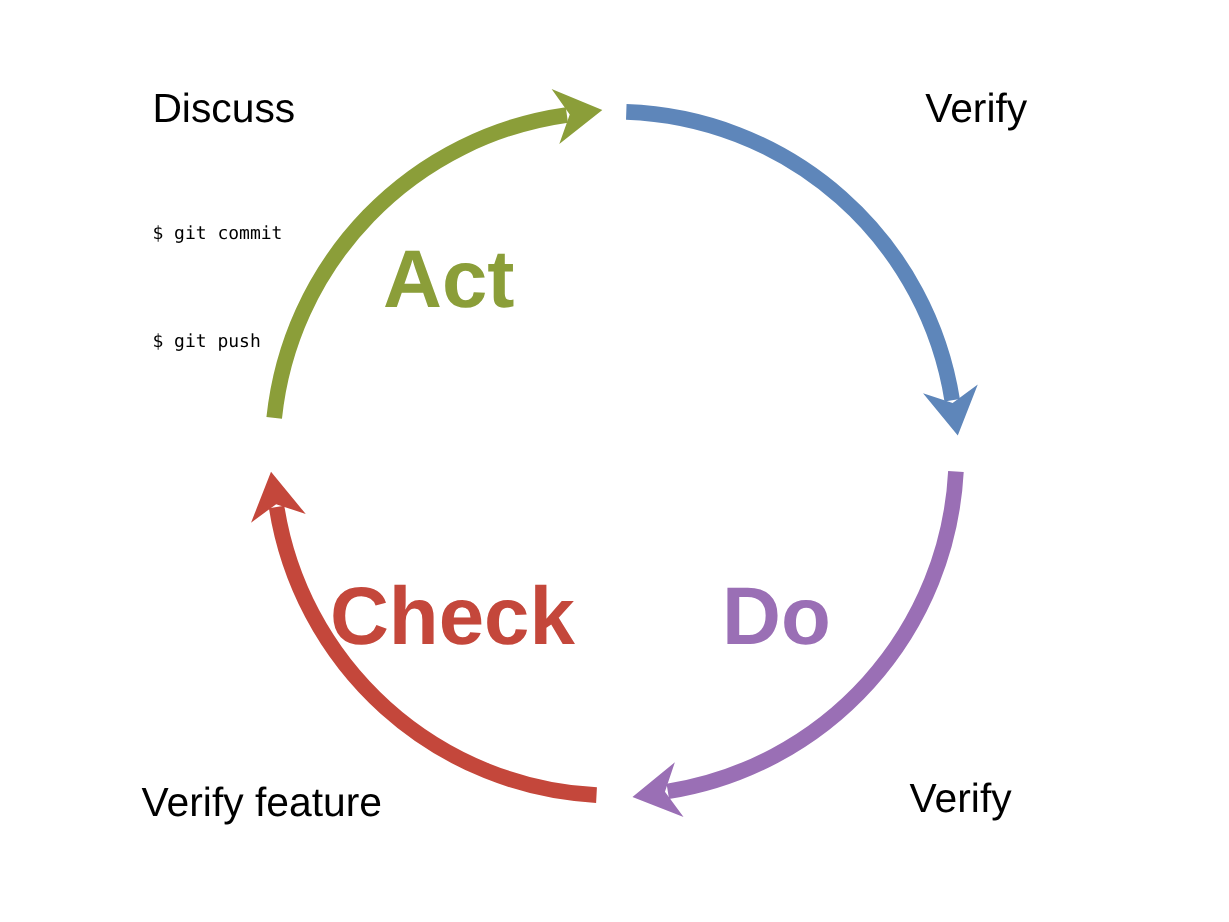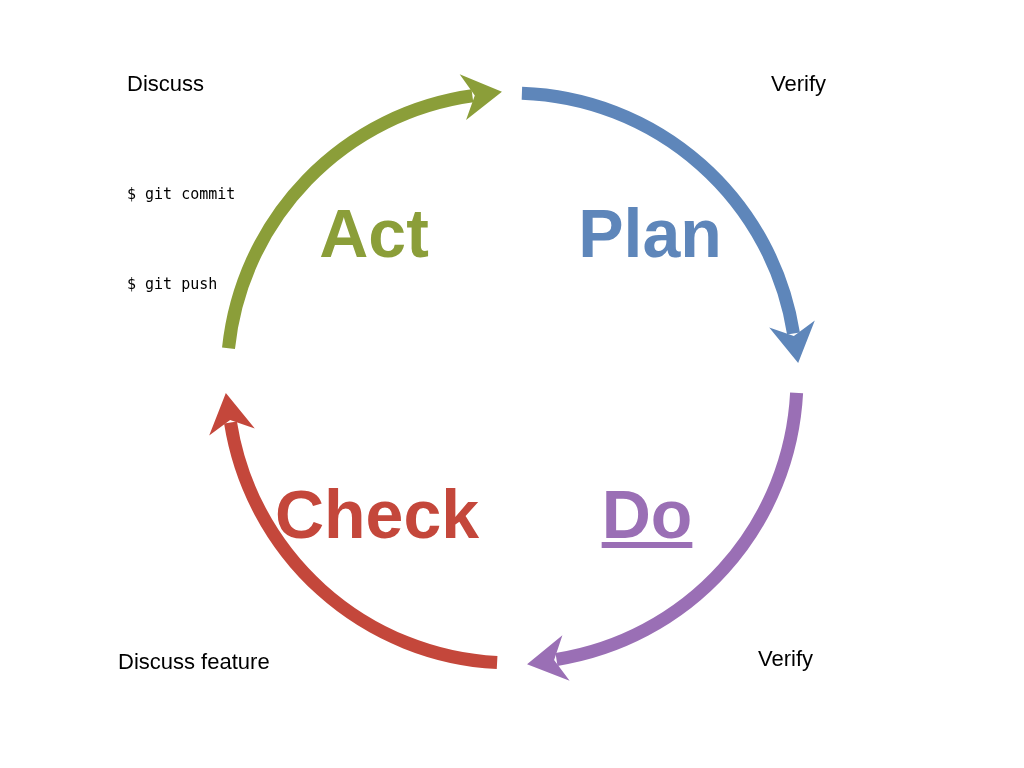--- a/index.html
+++ b/index.html
@@ -25,21 +25,21 @@
   .arc-plan  { stroke: var(--c-plan); }
   .arc-do    { stroke: var(--c-do); }
   .arc-check { stroke: var(--c-check); }
   .ah-act    { fill: var(--c-act); }
   .ah-plan   { fill: var(--c-plan); }
   .ah-do     { fill: var(--c-do); }
   .ah-check  { fill: var(--c-check); }
 
   .corner-label {
     position: absolute;
-    font-size: 22px;
+    font-size: 34px;
     line-height: 1.18;
     color: var(--c-label_text);
     white-space: nowrap;
     text-align: right;
   }
   .git-block {
     position: absolute;
     left: 127px;
     top: 119px;
     font-family: "DejaVu Sans Mono", monospace;
@@ -52,21 +52,21 @@
     position: absolute;
     transform: translate(-50%, -50%);
     font-size: 68px;
     font-weight: bold;
     line-height: 1;
     white-space: nowrap;
   }
   .phase-act   { left: 374px; top: 233px; color: var(--c-act); }
   .phase-plan  { left: 650px; top: 233px; color: var(--c-plan); }
   .phase-check { left: 377px; top: 514px; color: var(--c-check); }
-  .phase-do    { left: 647px; top: 514px; color: var(--c-do); text-decoration: underline; }
+  .phase-do    { left: 647px; top: 514px; color: var(--c-do); }
 </style>
 </head>
 <body>
 
 <div class="stage">
 
   <svg class="cycle-svg" viewBox="0 0 1024 768" xmlns="http://www.w3.org/2000/svg">
     <defs>
       <marker id="ah-act" viewBox="0 0 10 10" refX="2.8" refY="5" markerWidth="3.7" markerHeight="3.7" orient="auto" markerUnits="strokeWidth">
         <path class="ah-act" d="M 0.8 0.2 L 9 5 L 0.8 9.8 L 3.3 5 Z"></path>
@@ -90,22 +90,21 @@
 
   <div class="corner-label" style="left:127px; top:71px">Discuss</div>
 
   <div class="git-block">
     <div>$ git commit</div>
     <div>$ git push</div>
   </div>
 
   <div class="corner-label" style="left:771px; top:71px">Verify</div>
 
-  <div class="corner-label" style="left:118px; top:649px">Discuss feature</div>
+  <div class="corner-label" style="left:118px; top:649px">Verify feature</div>
 
   <div class="corner-label" style="left:758px; top:646px">Verify</div>
 
   <div class="phase-label phase-act">Act</div>
-  <div class="phase-label phase-plan">Plan</div>
   <div class="phase-label phase-check">Check</div>
   <div class="phase-label phase-do">Do</div>
 
 </div>
 
 </body></html>

